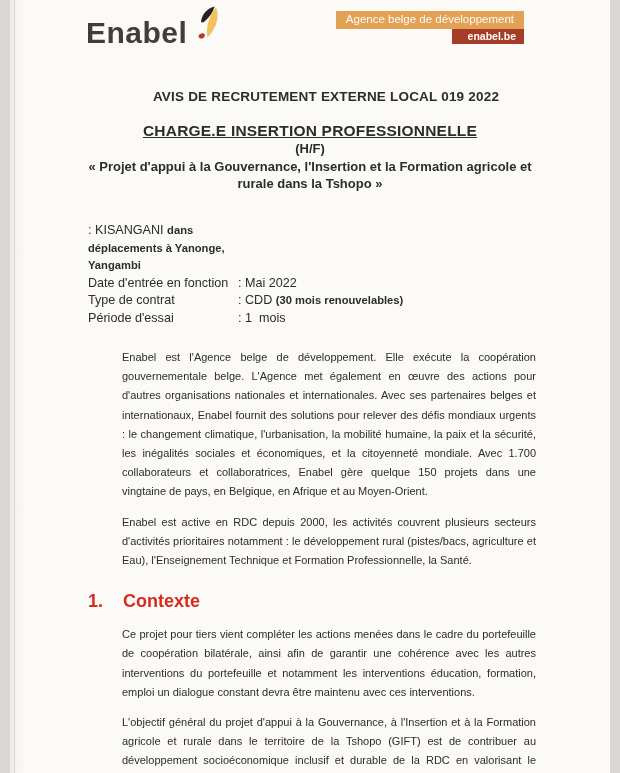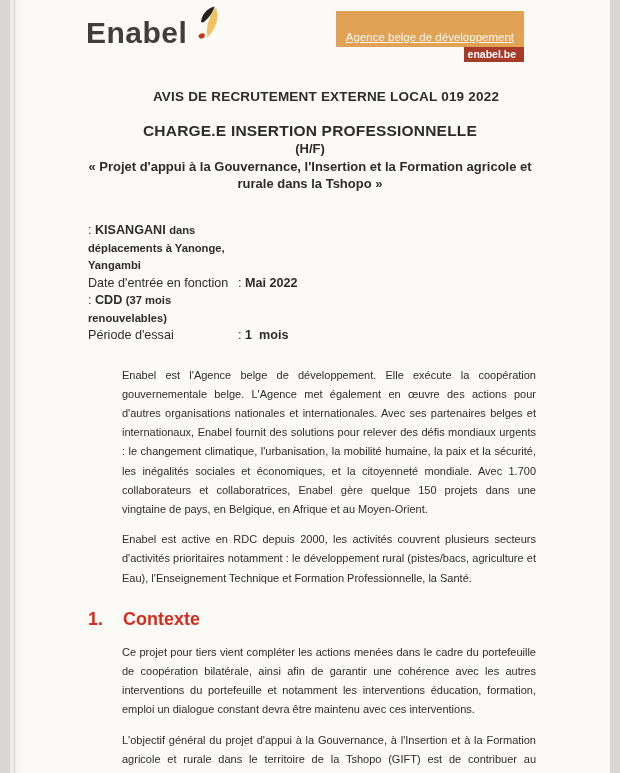--- a/index.html
+++ b/index.html
@@ -35,46 +35,46 @@
   .emblem { margin-left: 1px; margin-top: -10px; }
   .badges {
     position: absolute; right: 86px; top: 11px;
     display: flex; flex-direction: column; align-items: flex-end;
   }
   .badge-primary {
     background: #e2a256;
     color: #fcf9f4;
     font-size: 11.5px;
     line-height: 13px;
-    padding: 20px 10px 3px 10px;
-    text-decoration: underline;
+    padding: 2px 10px 3px 10px;
   }
   .badge-secondary {
     background: #a63b27;
     color: #ffffff;
     font-size: 10.5px;
     font-weight: bold;
     line-height: 11px;
-    padding: 2px 8px 2px 4px;
+    padding: 2px 8px 2px 16px;
   }
   
   .notice-title {
     margin-top: 37px;
     text-align: center;
     font-size: 13.5px;
     font-weight: bold;
     letter-spacing: 0.2px;
     padding-left: 32px;
   }
   .job-title {
     margin-top: 18px;
     text-align: center;
     font-size: 15.5px;
     font-weight: bold;
     letter-spacing: 0.2px;
+    text-decoration: underline;
   }
   .gender-line {
     margin-top: 1px;
     text-align: center;
     font-size: 13px;
     font-weight: bold;
   }
   .project-subtitle {
     margin: 3px auto 0 auto;
     max-width: 452px;
@@ -85,21 +85,21 @@
   }
   
   .details {
     margin: 30px 74px 0 78px;
     font-size: 12.6px;
     line-height: 17.5px;
   }
   .detail-row { display: grid; grid-template-columns: 150px 1fr; }
   .detail-label { white-space: pre-wrap; }
   .detail-value { white-space: pre-wrap; }
-  .val-main { font-weight: bold; white-space: pre-wrap; margin-top: 7px; }
+  .val-main { font-weight: normal; white-space: pre-wrap; margin-top: 7px; }
   .val-extra { font-weight: bold; font-size: 11.2px; white-space: pre-wrap; }
   
   .para {
     margin: 11px 74px 0 112px;
     font-size: 11px;
     line-height: 19.2px;
     text-align: justify;
   }
   .para.first { margin-top: 21px; }
   
@@ -142,21 +142,22 @@
 
   <div class="details">
     <div class="detail-row">
       <span class="detail-value"><span>: </span><span class="val-main">KISANGANI </span><span class="val-extra">dans déplacements à Yanonge, Yangambi</span></span>
     </div>
     <div class="detail-row">
       <span class="detail-label">Date d'entrée en fonction</span>
       <span class="detail-value"><span>: </span><span class="val-main">Mai 2022</span><span class="val-extra"></span></span>
     </div>
     <div class="detail-row">
-      <span class="detail-value"><span>: </span><span class="val-main">CDD </span><span class="val-extra">(37 mois renouvelables)</span></span>
+      <span class="detail-label">Type de contrat</span>
+      <span class="detail-value"><span>: </span><span class="val-main">CDD </span><span class="val-extra">(30 mois renouvelables)</span></span>
     </div>
     <div class="detail-row">
       <span class="detail-label">Période d'essai</span>
       <span class="detail-value"><span>: </span><span class="val-main">1  mois</span><span class="val-extra"></span></span>
     </div>
   </div>
 
   <p class="para first">Enabel est l'Agence belge de développement. Elle exécute la coopération gouvernementale belge. L'Agence met également en œuvre des actions pour d'autres organisations nationales et internationales. Avec ses partenaires belges et internationaux, Enabel fournit des solutions pour relever des défis mondiaux urgents : le changement climatique, l'urbanisation, la mobilité humaine, la paix et la sécurité, les inégalités sociales et économiques, et la citoyenneté mondiale. Avec 1.700 collaborateurs et collaboratrices, Enabel gère quelque 150 projets dans une vingtaine de pays, en Belgique, en Afrique et au Moyen-Orient.</p>
   <p class="para">Enabel est active en RDC depuis 2000, les activités couvrent plusieurs secteurs d'activités prioritaires notamment : le développement rural (pistes/bacs, agriculture et Eau), l'Enseignement Technique et Formation Professionnelle, la Santé.</p>
 

